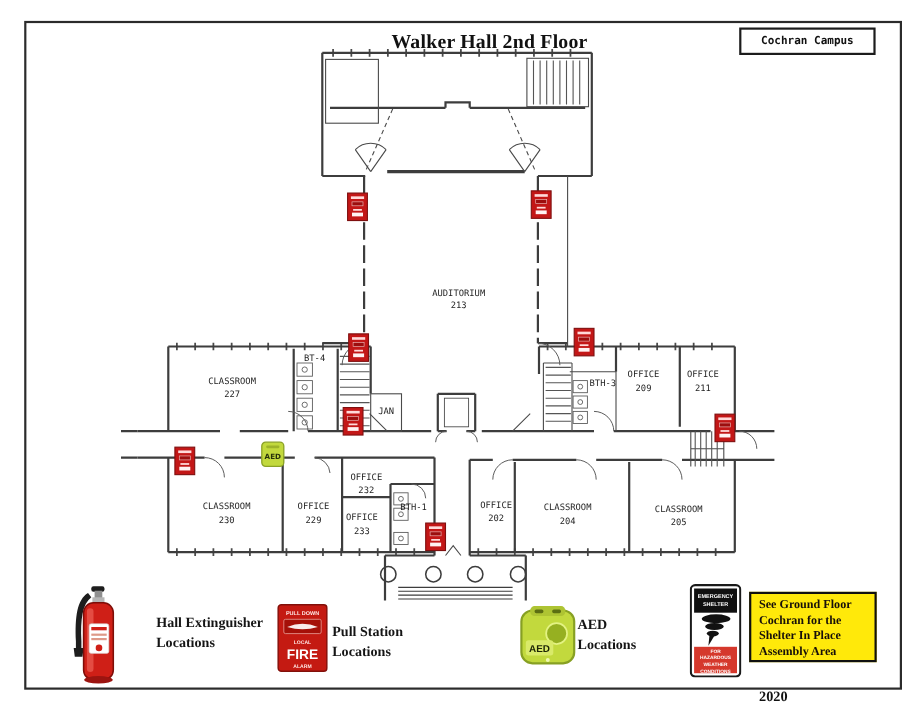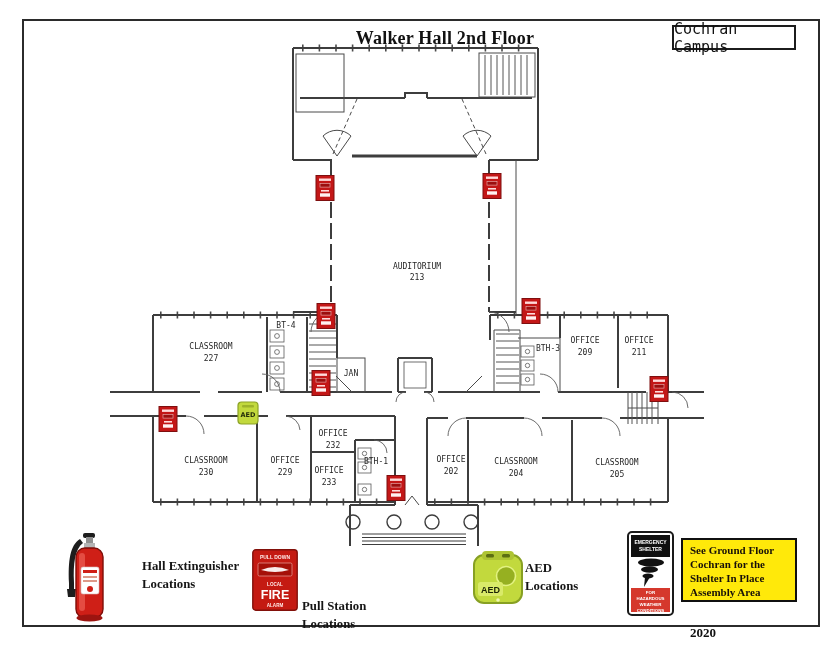--- a/index.html
+++ b/index.html
@@ -3,21 +3,21 @@
 <meta charset="utf-8">
 <style>
   html,body{margin:0;padding:0;background:#fff;}
   .canvas{position:relative;width:840px;height:649px;background:#fff;overflow:hidden;
           font-family:"Liberation Serif",serif;color:#111;}
   .page-border{position:absolute;left:22px;top:19px;width:794px;height:604px;border:2px solid #2b2b2b;}
   .title{position:absolute;left:310px;top:28px;width:270px;text-align:center;
          font-size:18px;font-weight:bold;letter-spacing:.2px;}
   .campus-box{position:absolute;left:672px;top:25px;width:120px;height:21px;border:2px solid #1c1c1c;
               background:#fff;display:flex;align-items:center;justify-content:center;
-              font-family:"DejaVu Sans Mono",monospace;font-size:15px;}
+              font-family:"DejaVu Sans Mono",monospace;font-size:10px;font-weight:bold;}
   .year{position:absolute;left:690px;top:625px;font-size:13px;font-weight:bold;}
   svg text.rlabel{font-family:"DejaVu Sans Mono",monospace;font-size:8px;fill:#1f1f1f;}
   .legend-label{position:absolute;font-size:12.8px;font-weight:bold;line-height:1.38;color:#151515;}
   .note-box{position:absolute;left:681px;top:538px;width:100px;height:52px;background:#ffe90a;
             border:2.5px solid #101010;padding:4px 5px 4px 7px;}
   .note-box div{font-size:11px;font-weight:bold;line-height:1.26;color:#17100a;}
   .licon{position:absolute;}
 </style>
 </head>
 <body>
@@ -218,21 +218,21 @@
 
   <svg class="licon" style="left:252px;top:549px" width="46" height="62" viewBox="0 0 46 62">
     <rect x="0.8" y="0.8" width="44.4" height="60.4" rx="3" fill="#c41a12" stroke="#82100a" stroke-width="1.4"></rect>
     <text x="23" y="10" text-anchor="middle" style="font:bold 5px 'Liberation Sans',sans-serif" fill="#ffe9e7">PULL DOWN</text>
     <rect x="6" y="14" width="34" height="13" rx="1.5" fill="#a51008" stroke="#e9a49e" stroke-width="0.7"></rect>
     <path d="M9,21 Q23,15 37,21 Q23,25 9,21 Z" fill="#fff" opacity="0.92"></path>
     <text x="23" y="36.5" text-anchor="middle" style="font:bold 4.6px 'Liberation Sans',sans-serif" fill="#ffe9e7">LOCAL</text>
     <text x="23" y="50" text-anchor="middle" style="font:bold 12.5px 'Liberation Sans',sans-serif" fill="#ffffff">FIRE</text>
     <text x="23" y="58" text-anchor="middle" style="font:bold 4.6px 'Liberation Sans',sans-serif" fill="#ffe9e7">ALARM</text>
   </svg>
-  <div class="legend-label" style="left:302px;top:598px">
+  <div class="legend-label" style="left:302px;top:566px">
     <div>Pull Station</div>
     <div>Locations</div>
   </div>
 
   <svg class="licon" style="left:472px;top:549px" width="52" height="58" viewBox="0 0 52 58">
     <rect x="2" y="6" width="48" height="48" rx="10" fill="#c2d93d" stroke="#87a023" stroke-width="2"></rect>
     <rect x="10" y="2" width="32" height="9" rx="4" fill="#aec433"></rect>
     <rect x="14" y="5" width="8" height="3.4" rx="1.5" fill="#5c6e12"></rect>
     <rect x="30" y="5" width="8" height="3.4" rx="1.5" fill="#5c6e12"></rect>
     <circle cx="34" cy="27" r="9.5" fill="#96b021" stroke="#e3f282" stroke-width="1.6"></circle>

